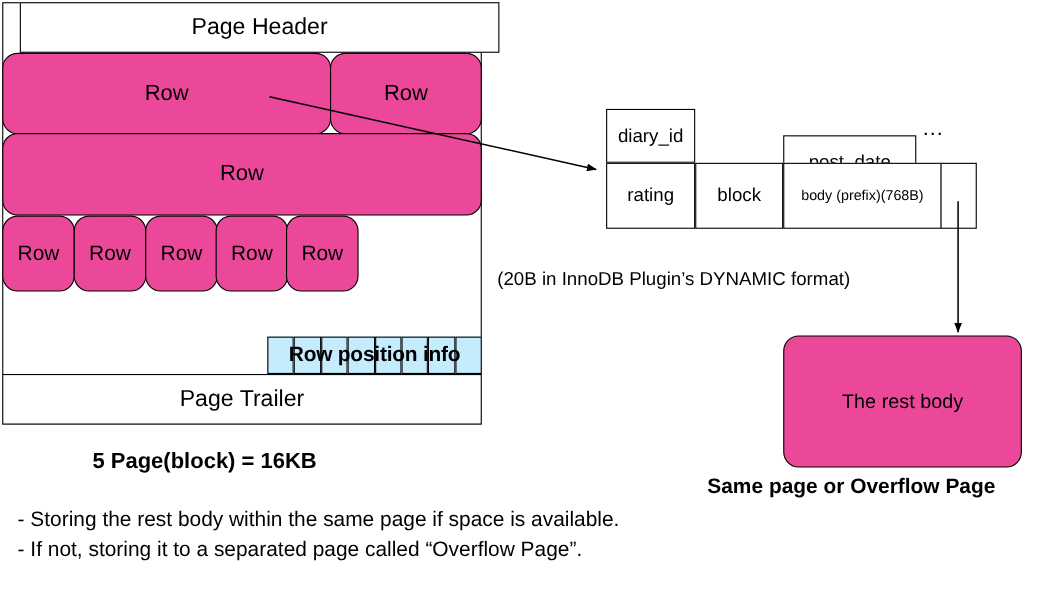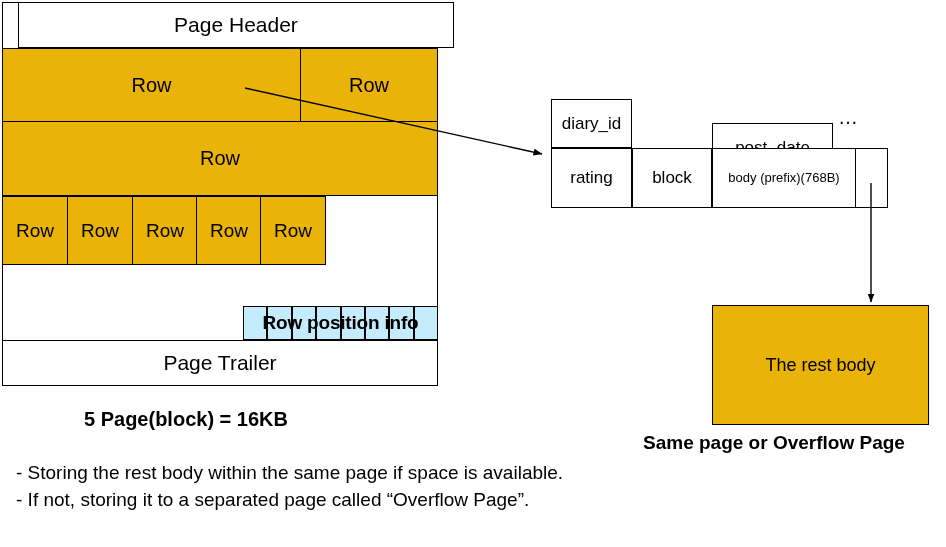--- a/index.html
+++ b/index.html
@@ -25,21 +25,21 @@
     position: absolute;
     box-sizing: border-box;
     border: 1px solid #000000;
     display: flex;
     align-items: center;
     justify-content: center;
     text-align: center;
     line-height: 1.12;
     background: #ffffff;
   }
-  .blue { background: #eab308; }
+  .blue { background: #ec4899; border-radius: 14px; }
   .plain {
     position: absolute;
     white-space: pre;
   }
   .bold { font-weight: bold; }
   svg.overlay {
     position: absolute;
     left: 0; top: 0;
     width: 946px;
     height: 547px;
@@ -136,20 +136,21 @@
   <div class="box" id="rec-rating">rating</div>
   <div class="box" id="rec-title">block</div>
 
   <div class="box" id="rec-body">
     <span>body (prefix)</span>
     <span>(768B)</span>
   </div>
 
   <div class="box" id="rec-ptr"></div>
 
+  <div class="plain" id="dynamic-note">(20B in InnoDB Plugin’s DYNAMIC format)</div>
 
   <div class="box blue" id="rest-body">The rest body</div>
 
   <div class="plain bold" id="rest-caption">Same page or Overflow Page</div>
 
   <div class="plain" id="note-1">- Storing the rest body within the same page if space is available.</div>
   <div class="plain" id="note-2">- If not, storing it to a separated page called “Overflow Page”.</div>
 
   <svg class="overlay" viewBox="0 0 946 547">
     <defs>

